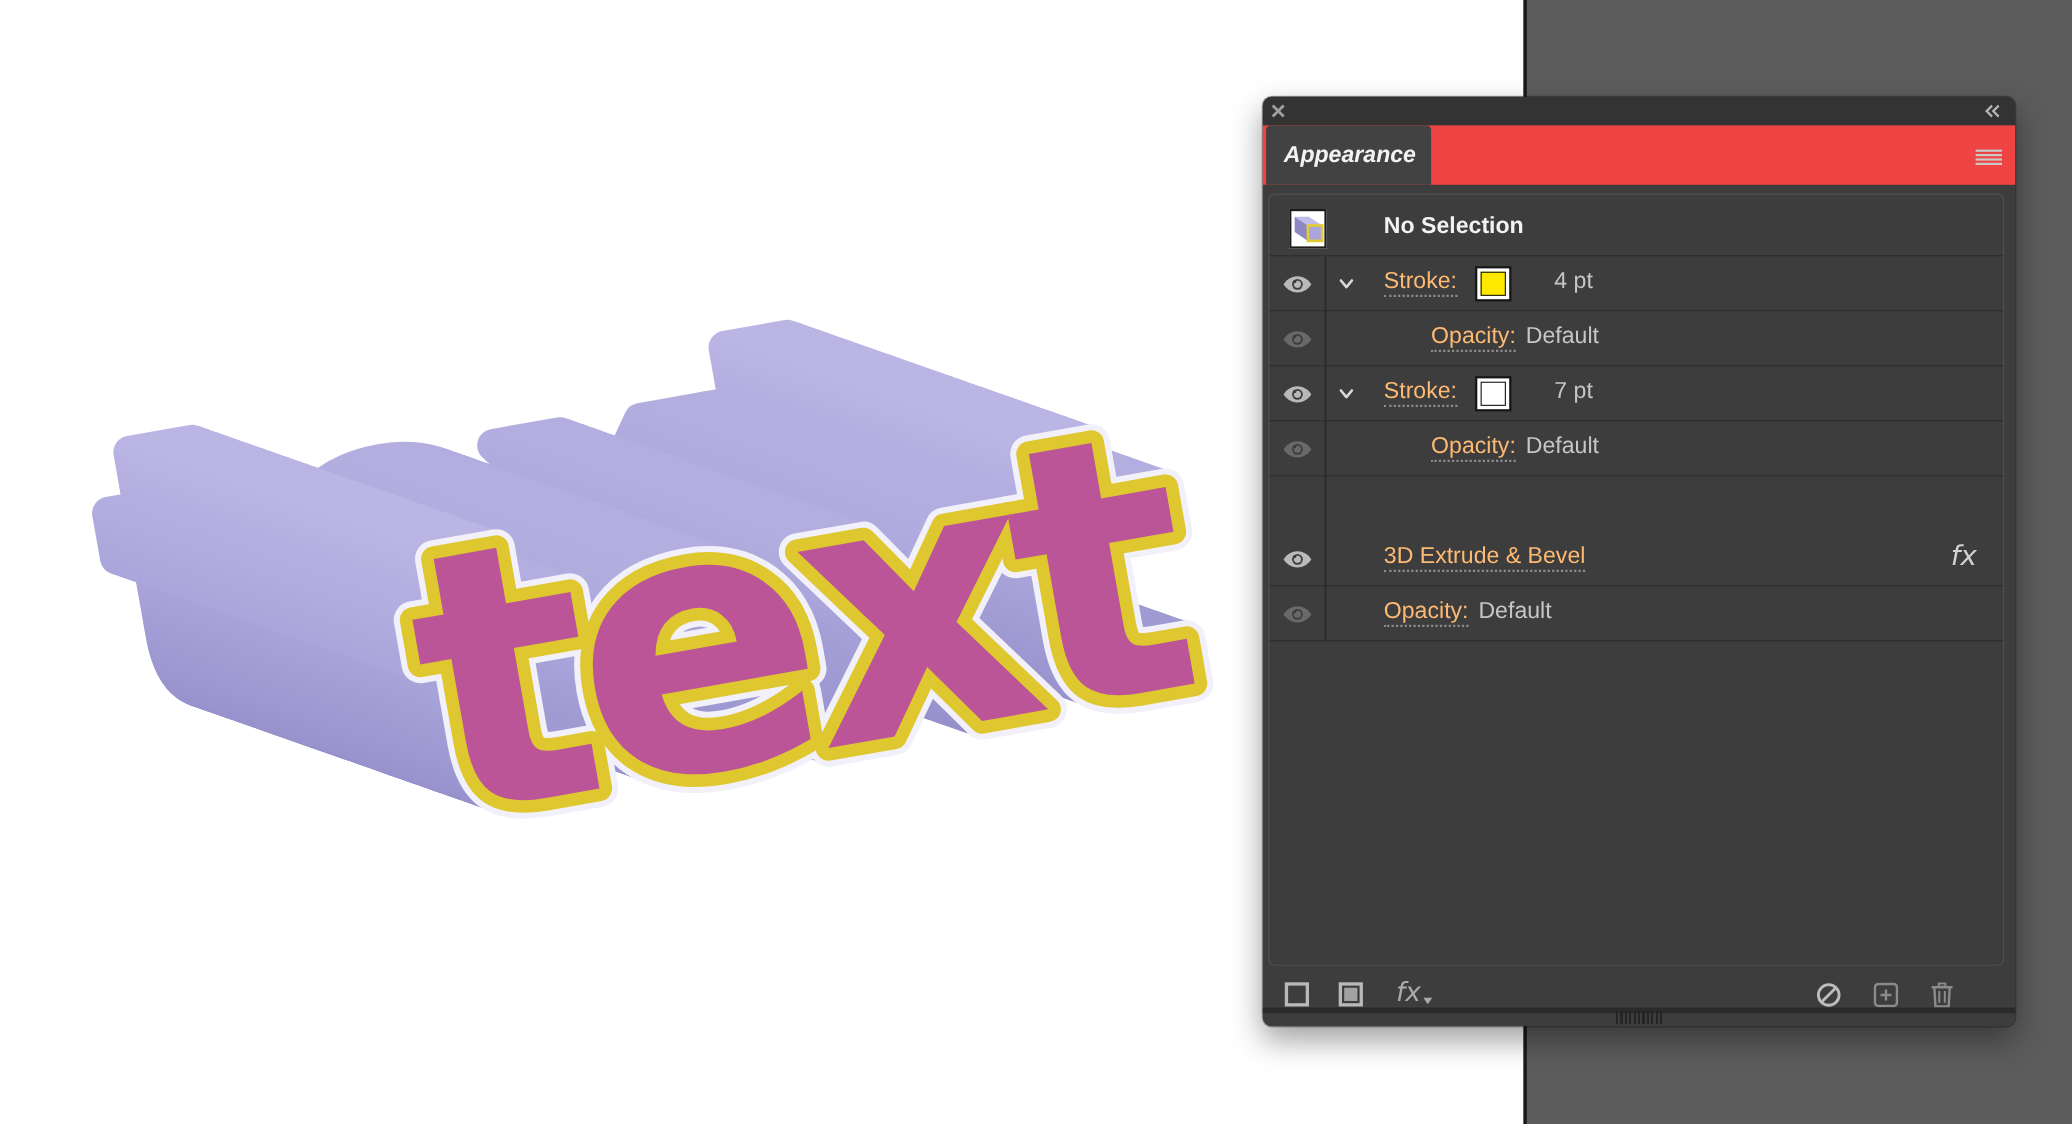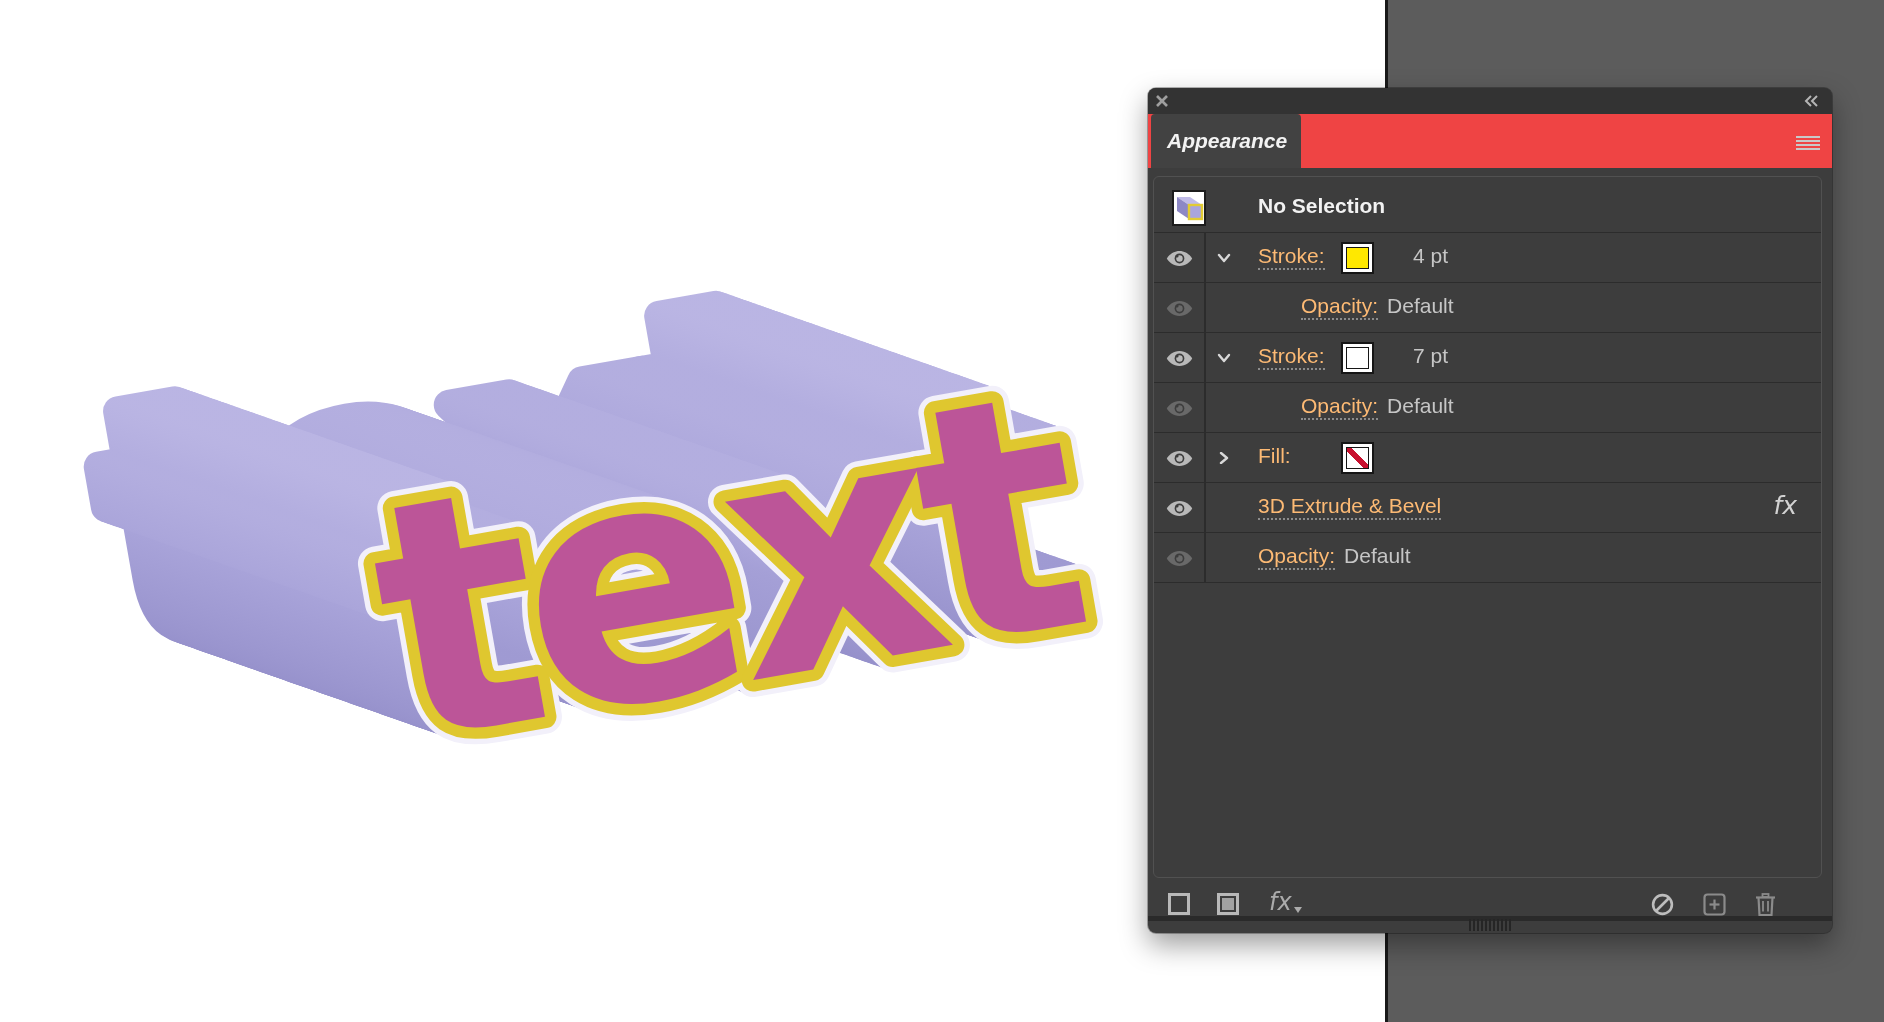--- a/index.html
+++ b/index.html
@@ -275,34 +275,20 @@
     <div class="row" style="top:206px">
       <svg class="eyecell dim">
           <use href="#eye"></use>
         </svg>
       <span class="pair" style="left:147px">
         <span class="lab" style="position:static"><span class="dotted">Opacity:</span></span>
         <span class="val">Default</span>
       </span>
     </div>
 
-    <div class="row" style="top:256px">
-      <svg class="eyecell">
-          <use href="#eye"></use>
-        </svg>
-      <svg class="chev">
-          <use href="#chev-right"></use>
-        </svg>
-      <span class="lab lab1">Fill:</span>
-      <div class="swatch">
-        <div class="sw-white-ring">
-            <div class="sw-core sw-none"></div>
-          </div>
-      </div>
-    </div>
 
     <div class="row" style="top:306px">
       <svg class="eyecell">
           <use href="#eye"></use>
         </svg>
       <span class="lab lab1"><span class="dotted">3D Extrude &amp; Bevel</span></span>
       <span class="fxbadge">fx</span>
     </div>
 
     <div class="row" style="top:356px">

